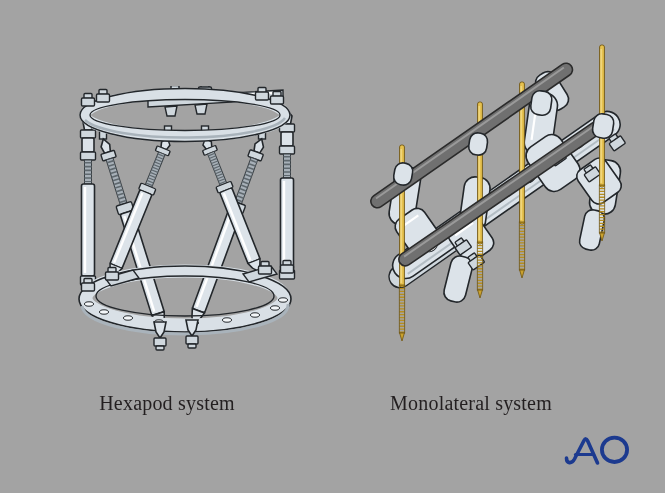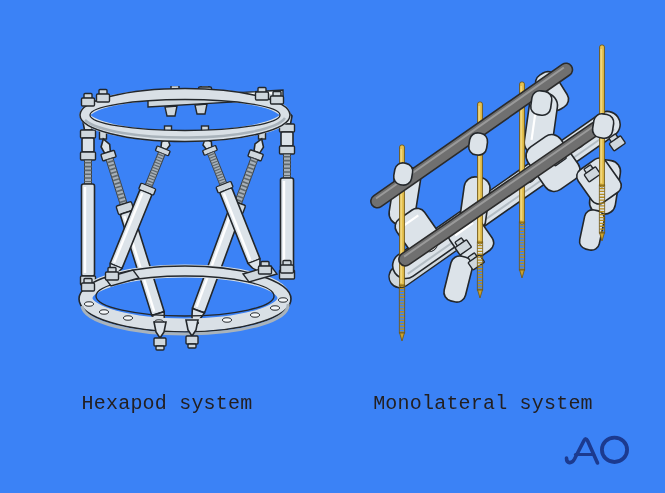--- a/index.html
+++ b/index.html
@@ -1,22 +1,22 @@
 <!DOCTYPE html>
 <html><head>
 <meta charset="utf-8">
 <style>
   html,body{margin:0;padding:0;background:#ffffff;}
-  #canvas{position:relative;width:665px;height:493px;background:#3b82f6;overflow:hidden;
-          font-family:Liberation Mono, monospace;}
+  #canvas{position:relative;width:665px;height:493px;background:#a3a3a3;overflow:hidden;
+          font-family:Liberation Serif, serif;}
   .figure-svg{position:absolute;}
   .caption{position:absolute;top:392px;width:222px;text-align:center;
            font-size:20px;color:#231f20;letter-spacing:.2px;}
   .cap-hex{left:56px;}
-  .cap-mono{left:372px;}
+  .cap-mono{left:360px;}
   .metal{fill:#dce3e9;stroke:#23272b;stroke-width:1.6;}
   .metal2{fill:#cfd7dd;stroke:#23272b;stroke-width:1.4;}
   .outline{fill:none;stroke:#23272b;}
 </style>
 </head>
 <body>
 
 <div id="canvas">
 
   <svg class="figure-svg" style="left:55px;top:86px" width="252" height="266" viewBox="0 0 252 266" aria-hidden="true">

